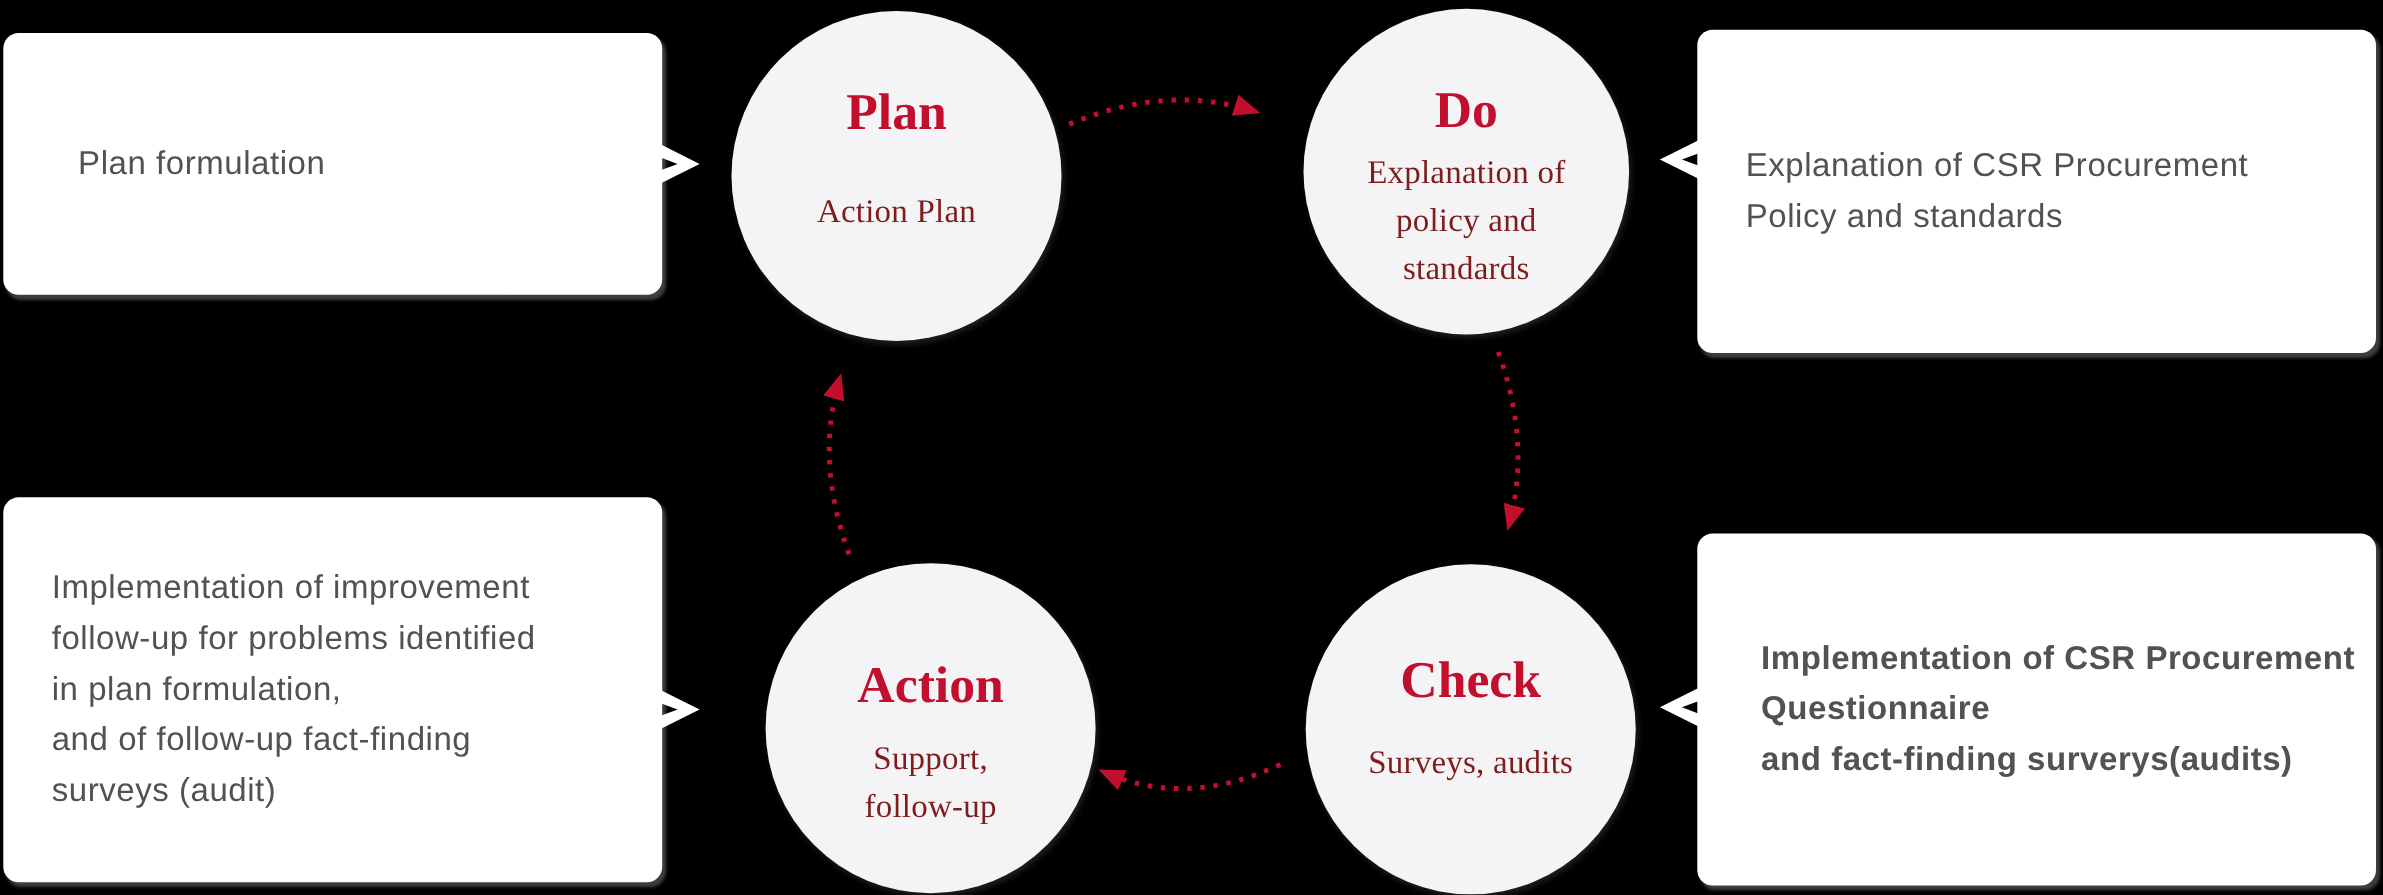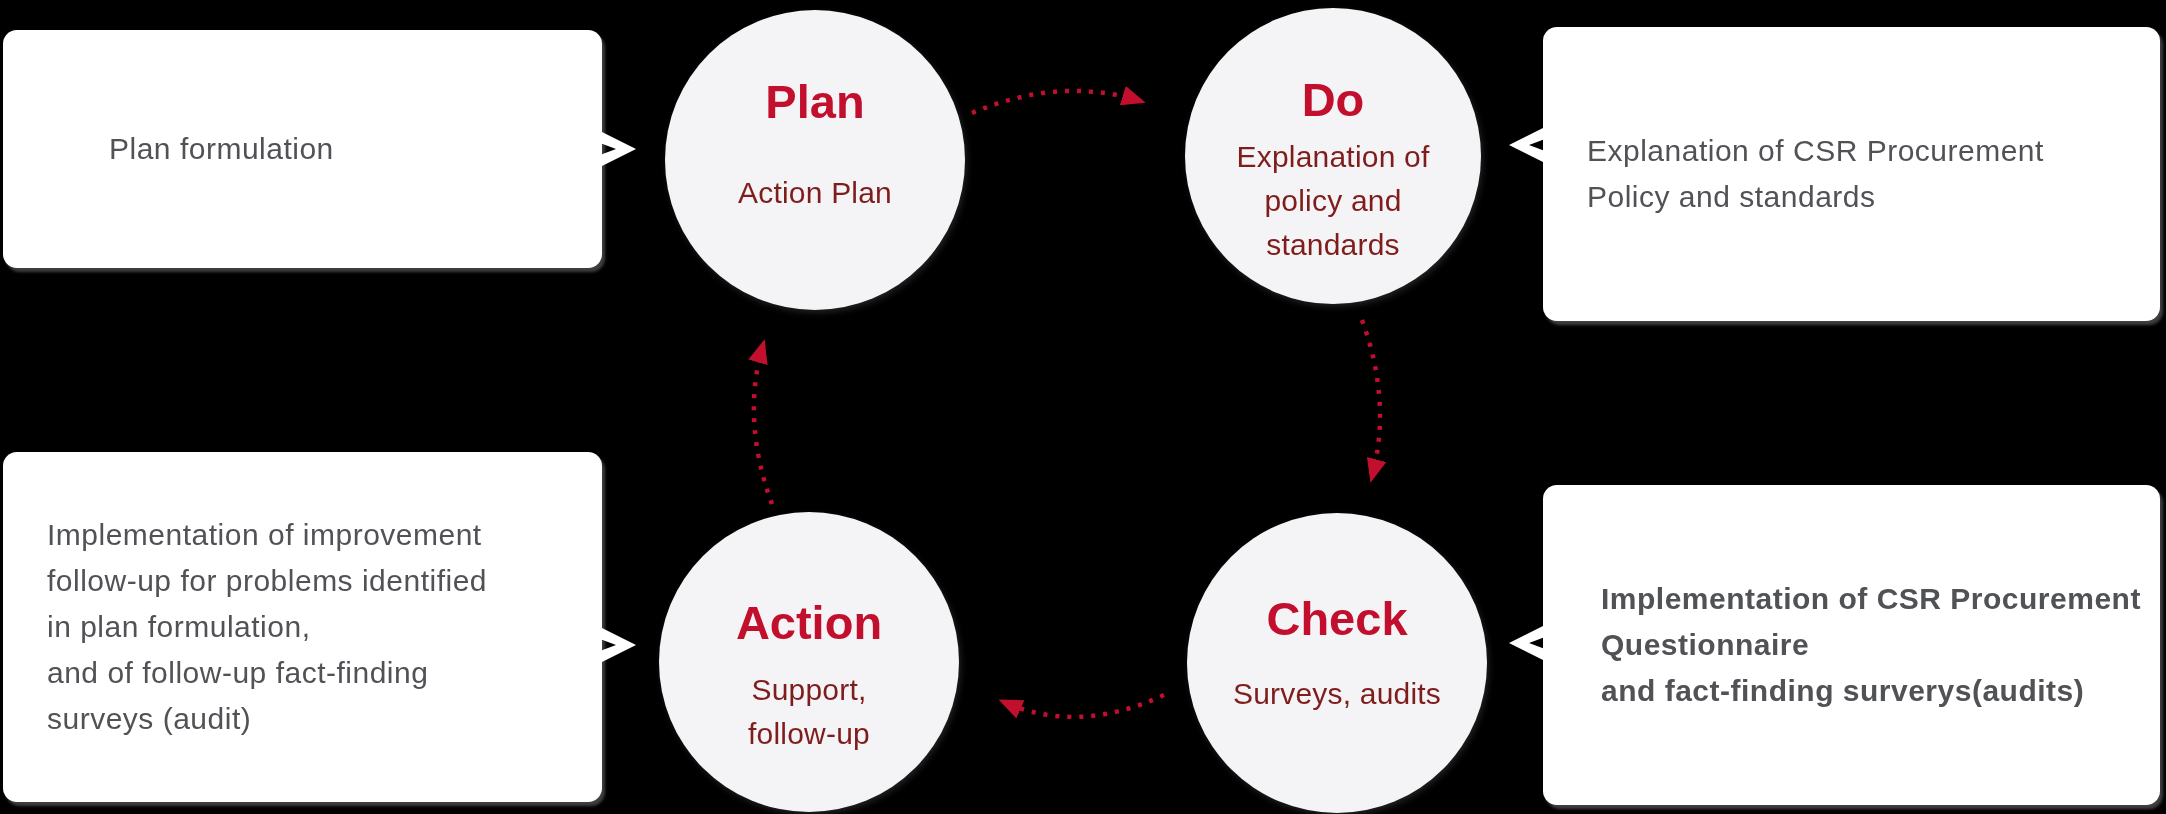--- a/index.html
+++ b/index.html
@@ -19,44 +19,45 @@
   }
   .tail{position:absolute;width:38px;height:42px;}
   .tail.right{right:-36px;}
   .tail.left{left:-36px;}
   
   .node{
     position:absolute;border-radius:50%;background:#f4f4f6;
     box-shadow:2px 3px 6px rgba(110,110,110,.30);
     display:flex;flex-direction:column;align-items:center;justify-content:center;
     text-align:center;
+    font-family:Liberation Serif, serif;
   }
   .node .title{
     color:#c20f2e;font-size:47px;line-height:62px;font-weight:700;letter-spacing:0;
   }
   .node .sub{
     color:#7f1d1d;font-size:30px;line-height:44px;white-space:pre-line;letter-spacing:.2px;
   }
   .node.plan{left:665px;top:10px;width:300px;height:300px;padding-bottom:34px;box-sizing:border-box;}
   .node.plan .sub{margin-top:38px;}
   .node.do{left:1185px;top:8px;width:296px;height:296px;padding-top:24px;box-sizing:border-box;}
   .node.do .sub{margin-top:4px;}
   .node.check{left:1187px;top:513px;width:300px;height:300px;padding-bottom:22px;box-sizing:border-box;}
   .node.check .sub{margin-top:22px;}
-  .node.action{left:659px;top:512px;width:300px;height:300px;padding-top:24px;box-sizing:border-box;}
+  .node.action{left:696px;top:512px;width:300px;height:300px;padding-top:24px;box-sizing:border-box;}
   .node.action .sub{margin-top:14px;}
   
   .arrows{position:absolute;left:0;top:0;width:2166px;height:814px;pointer-events:none;}
   .arrows path.dotted{
     fill:none;stroke:#c20f2e;stroke-width:4.5;
     stroke-dasharray:4 8;stroke-linecap:butt;
   }
   
   .callout.plan-c{left:3px;top:30px;width:599px;height:238px;}
-  .callout.plan-c .txt{padding-left:106px;text-align:right;}
+  .callout.plan-c .txt{padding-left:68px;text-align:right;}
   .callout.action-c{left:3px;top:452px;width:599px;height:350px;}
   .callout.action-c .txt{padding-left:44px;}
   .callout.do-c{left:1543px;top:27px;width:617px;height:294px;}
   .callout.do-c .txt{padding-left:44px;}
   .callout.check-c{left:1543px;top:485px;width:617px;height:320px;}
   .callout.check-c .txt{padding-left:58px;font-weight:bold;}
 </style>
 </head>
 <body>
 

